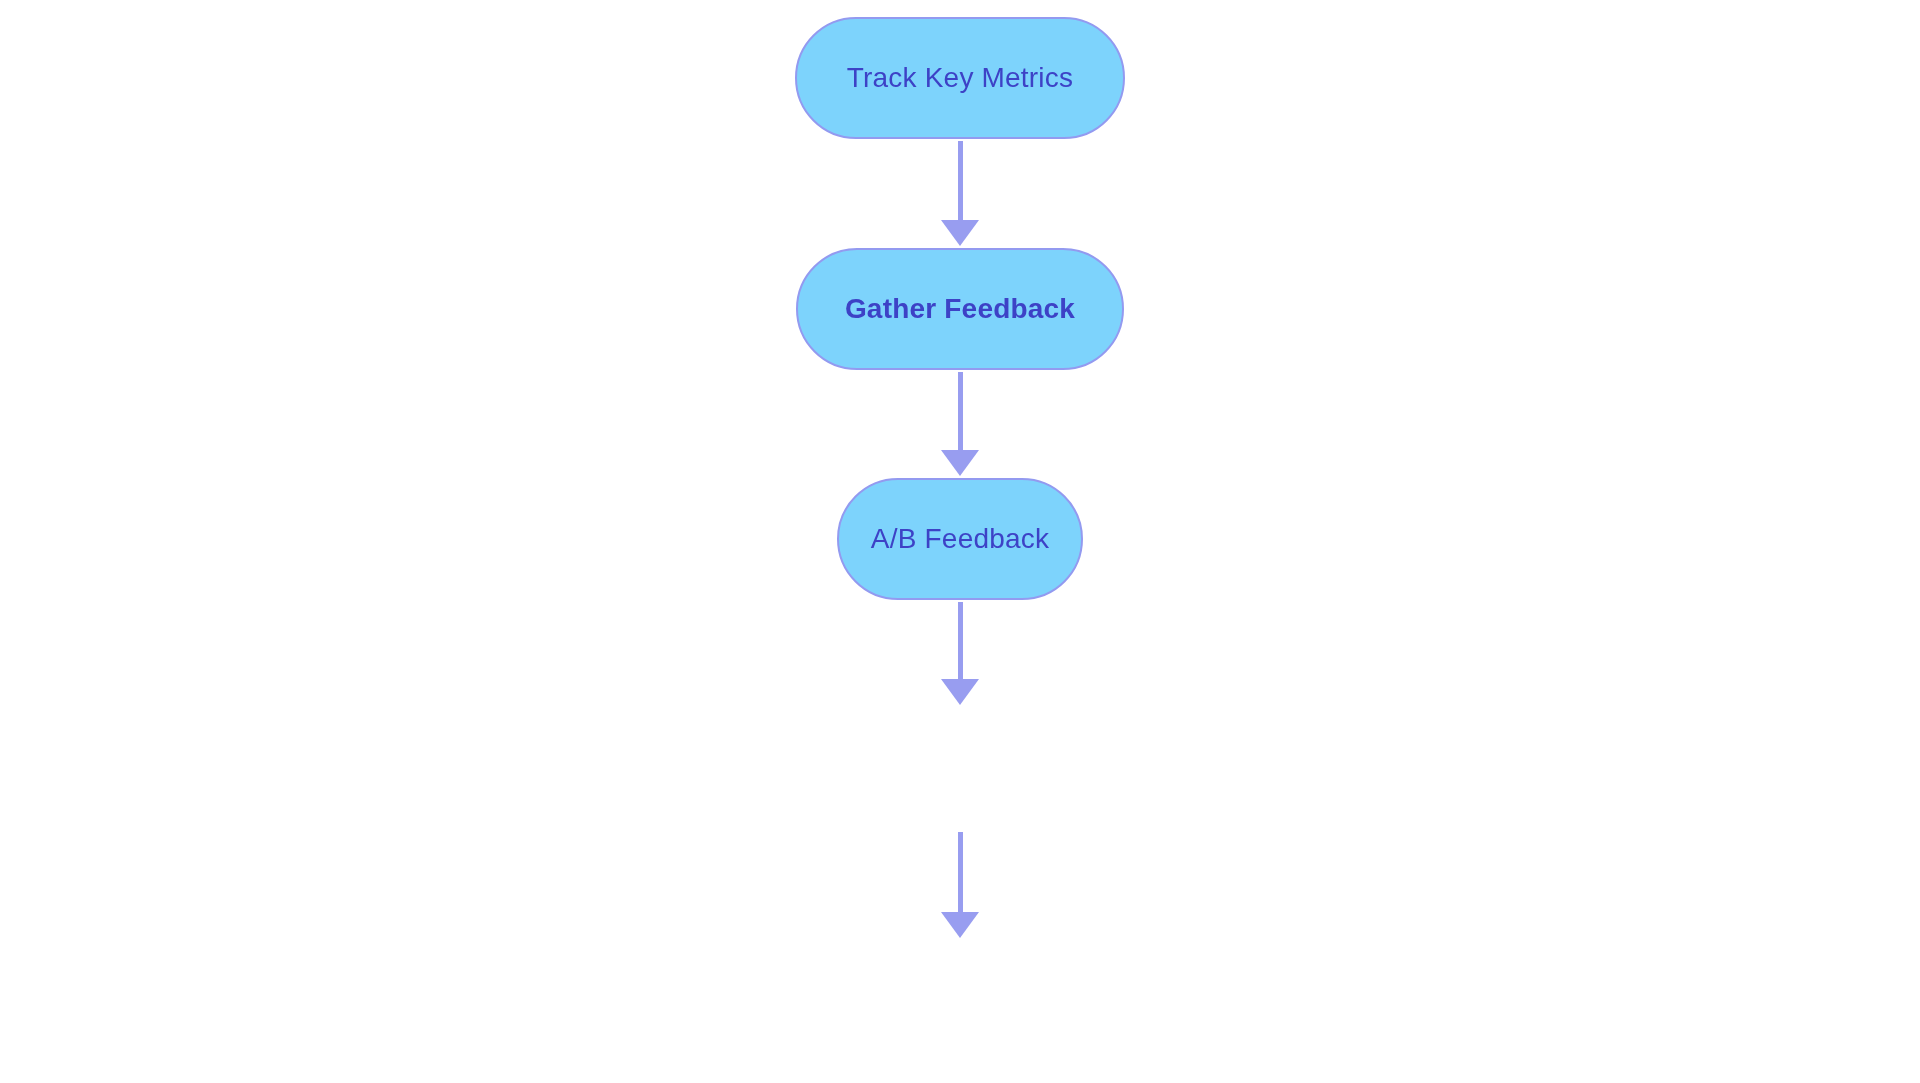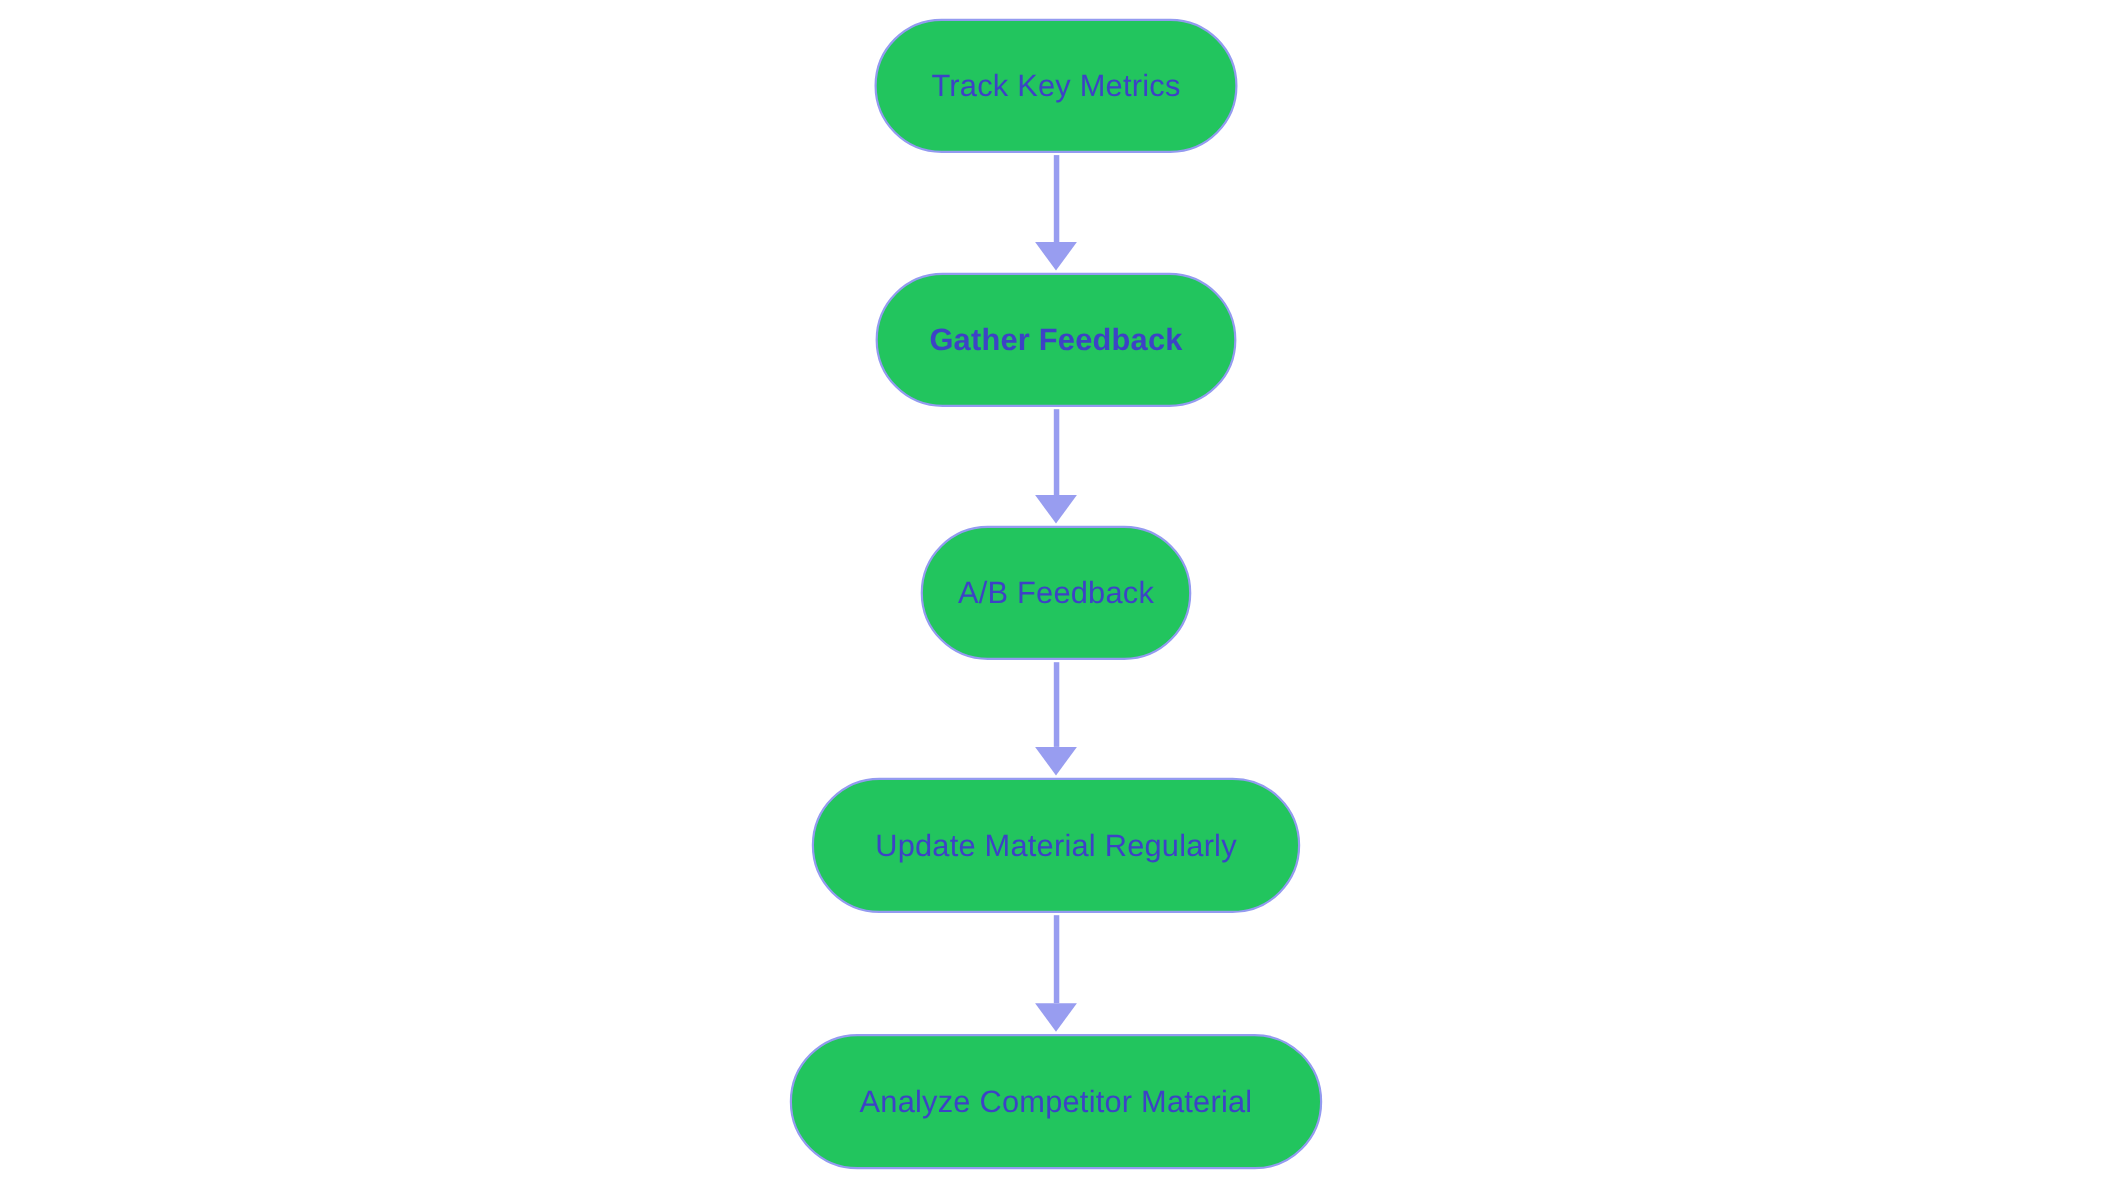--- a/index.html
+++ b/index.html
@@ -14,21 +14,21 @@
     background: #ffffff;
     overflow: hidden;
     font-family: "Liberation Sans", sans-serif;
   }
   .node {
     position: absolute;
     left: 50%;
     transform: translateX(-50%);
     height: 122px;
     box-sizing: border-box;
-    background: #22c55e;
+    background: #7dd3fc;
     border: 2px solid #939af0;
     border-radius: 62px;
     display: flex;
     align-items: center;
     justify-content: center;
     color: #3d42c6;
     font-size: 28px;
     letter-spacing: 0.2px;
     white-space: nowrap;
   }
@@ -88,26 +88,20 @@
 
   <div class="node n3">
     <span>A/B Feedback</span>
   </div>
 
   <div class="arrow a3">
     <div class="shaft"></div>
     <div class="head"></div>
   </div>
 
-  <div class="node n4">
-    <span>Update Material Regularly</span>
-  </div>
 
   <div class="arrow a4">
     <div class="shaft"></div>
     <div class="head"></div>
   </div>
 
-  <div class="node n5">
-    <span>Analyze Competitor Material</span>
-  </div>
 
 </div>
 
 </body></html>

